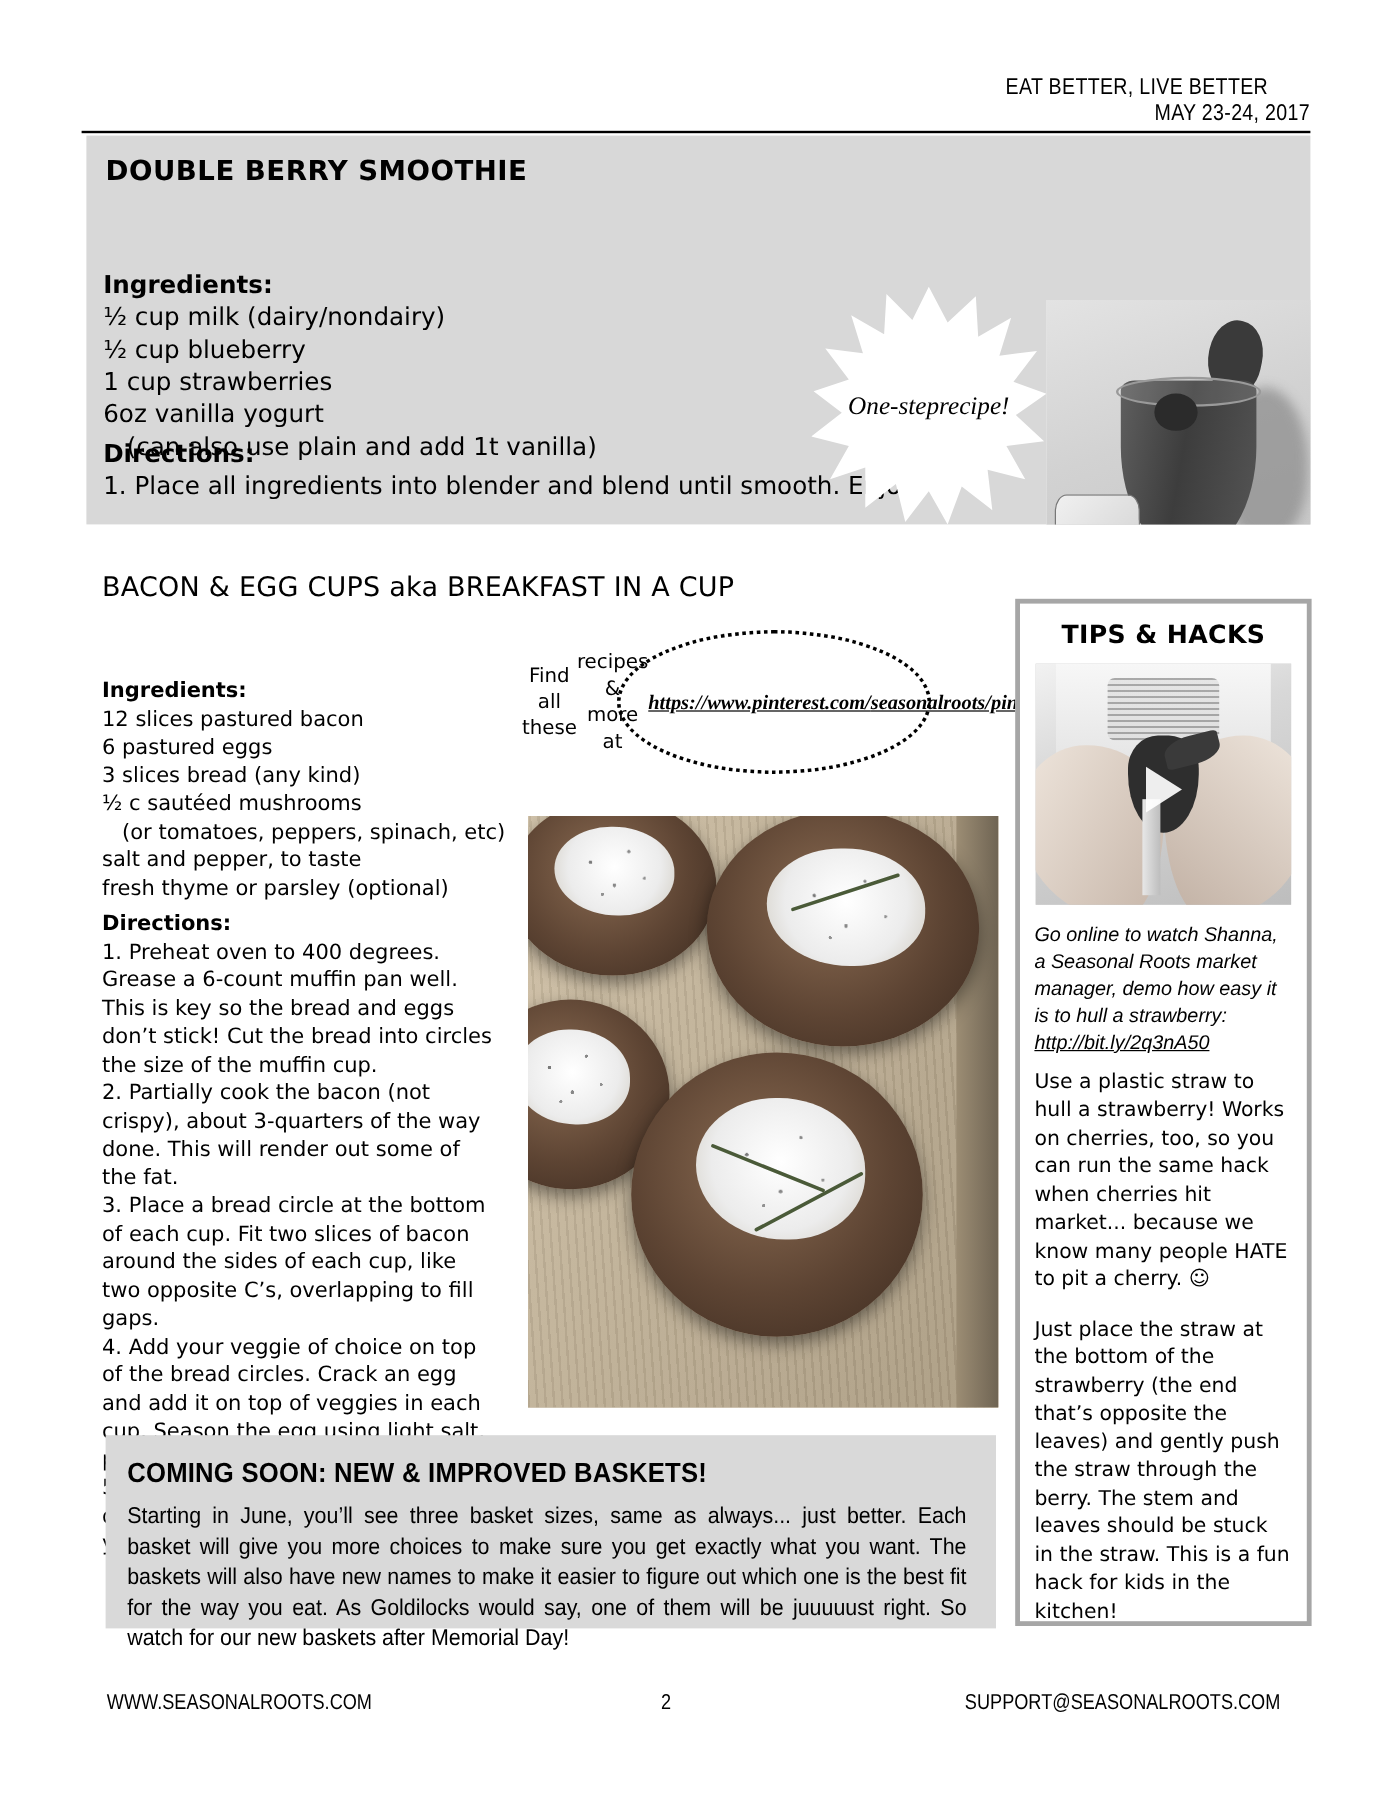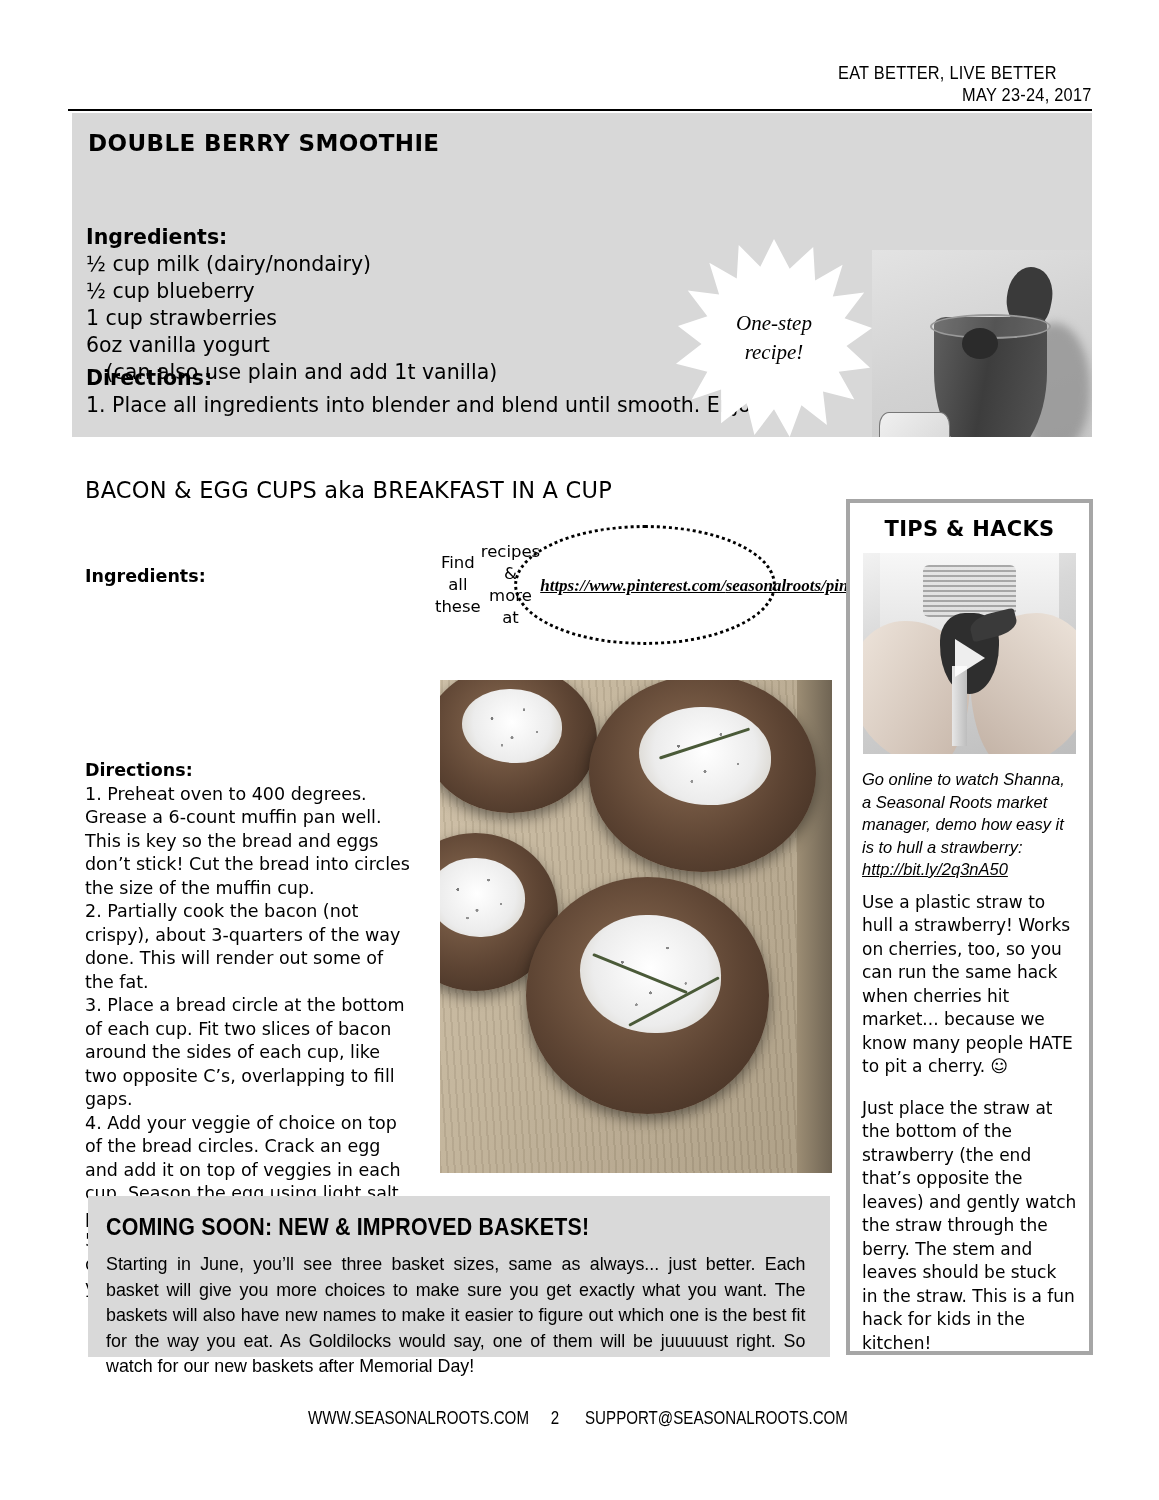--- a/index.html
+++ b/index.html
@@ -66,21 +66,21 @@
       50% 0%, 58% 15%, 70% 4%, 71% 21%, 85% 13%, 80% 29%,
       96% 27%, 86% 40%, 100% 45%, 87% 54%, 99% 65%, 83% 67%,
       91% 81%, 75% 77%, 77% 94%, 64% 84%, 58% 100%, 50% 86%,
       40% 99%, 36% 83%, 23% 93%, 23% 76%, 8% 81%, 16% 67%,
       0% 63%, 13% 53%, 1% 44%, 16% 39%, 6% 26%, 22% 28%,
       17% 12%, 31% 20%, 32% 3%, 43% 14%
     );
   }
   .star-text {
     position: absolute; inset: 0;
-    display: flex; flex-direction: column;
+    display: flex; 
     align-items: center; justify-content: center;
     font-family: "Liberation Serif", serif;
     font-style: italic; font-size: 21px; line-height: 29px;
     text-align: center;
   }
 
   
   .smoothie-photo {
     position: absolute; left: 800px; top: 137px;
     width: 237px; height: 279px;
@@ -264,21 +264,21 @@
   }
   .hulling-p {
     margin-top: 10px;
     font-size: 17px; line-height: 23.5px;
   }
   .hulling-p2 { margin-top: 18px; }
 
   
   .page-footer {
     position: absolute; left: 68px; top: 1408px; width: 1024px;
-    display: flex; justify-content: center; align-items: baseline;
+    display: flex; justify-content: space-between; align-items: baseline;
   }
   .page-footer span {
     font-family: "Liberation Sans Narrow", "Liberation Sans", sans-serif;
     font-size: 18px; white-space: nowrap;
     transform: scaleX(0.84); transform-origin: left baseline;
   }
   .page-footer .ft-mid { transform-origin: center baseline; }
   .page-footer .ft-right { transform-origin: right baseline; }
 </style>
 </head>
@@ -319,21 +319,27 @@
     <div class="sp-berry-in"></div>
 
     <div class="sp-ice"></div>
 
   </div>
 </div>
 
 <div class="bacon-title">BACON &amp; EGG CUPS aka BREAKFAST IN A CUP</div>
 
 <div class="bacon-ingredients">
-  <div class="lbl">Ingredients:</div>
+  <div class="lbl">Ingredients:</div><span>12 slices pastured bacon
+6 pastured eggs
+3 slices bread (any kind)
+½ c sautéed mushrooms
+   (or tomatoes, peppers, spinach, etc)
+salt and pepper, to taste
+fresh thyme or parsley (optional)</span>
 </div>
 
 <div class="bacon-directions">
   <div class="lbl">Directions:</div><span>1. Preheat oven to 400 degrees. Grease a 6-count muffin pan well. This is key so the bread and eggs don’t stick! Cut the bread into circles the size of the muffin cup.
 2. Partially cook the bacon (not crispy), about 3-quarters of the way done. This will render out some of the fat.
 3. Place a bread circle at the bottom of each cup. Fit two slices of bacon around the sides of each cup, like two opposite C’s, overlapping to fill gaps.
 4. Add your veggie of choice on top of the bread circles. Crack an egg and add it on top of veggies in each cup. Season the egg using light salt, pepper, herbs.
 5. Bake for 15-20 minutes, depending on how runny you like your yolk.</span>
 </div>
 
@@ -383,20 +389,20 @@
     <div class="tv-straw"></div>
     <div class="tv-play"></div>
   </div>
 
   <div class="tips-caption">
     <span>Go online to watch Shanna, a Seasonal Roots market manager, demo how easy it is to hull a strawberry:</span>
     <span class="cap-link">http://bit.ly/2q3nA50</span>
   </div>
 
   <div class="hulling-p">Use a plastic straw to hull a strawberry! Works on cherries, too, so you can run the same hack when cherries hit market... because we know many people HATE to pit a cherry. ☺</div>
-  <div class="hulling-p hulling-p2">Just place the straw at the bottom of the strawberry (the end that’s opposite the leaves) and gently watch the straw through the berry. The stem and leaves should be stuck in the straw. This is a fun hack for kids in the kitchen!</div>
+  <div class="hulling-p hulling-p2">Just place the straw at the bottom of the strawberry (the end that’s opposite the leaves) and gently push the straw through the berry. The stem and leaves should be stuck in the straw. This is a fun hack for kids in the kitchen!</div>
 </div>
 
 <div class="page-footer">
   <span class="ft-left">WWW.SEASONALROOTS.COM</span>
   <span class="ft-mid">2</span>
   <span class="ft-right">SUPPORT@SEASONALROOTS.COM</span>
 </div>
 
 </body></html>

